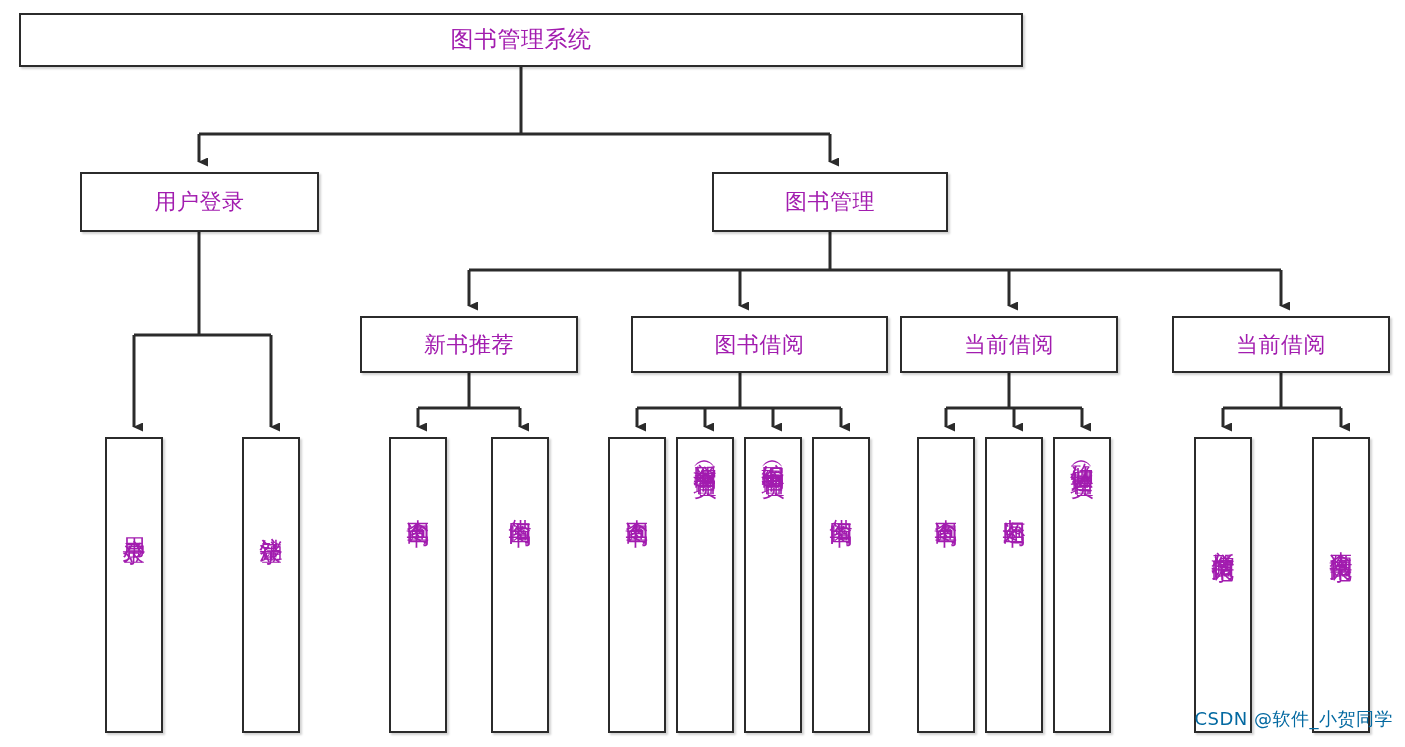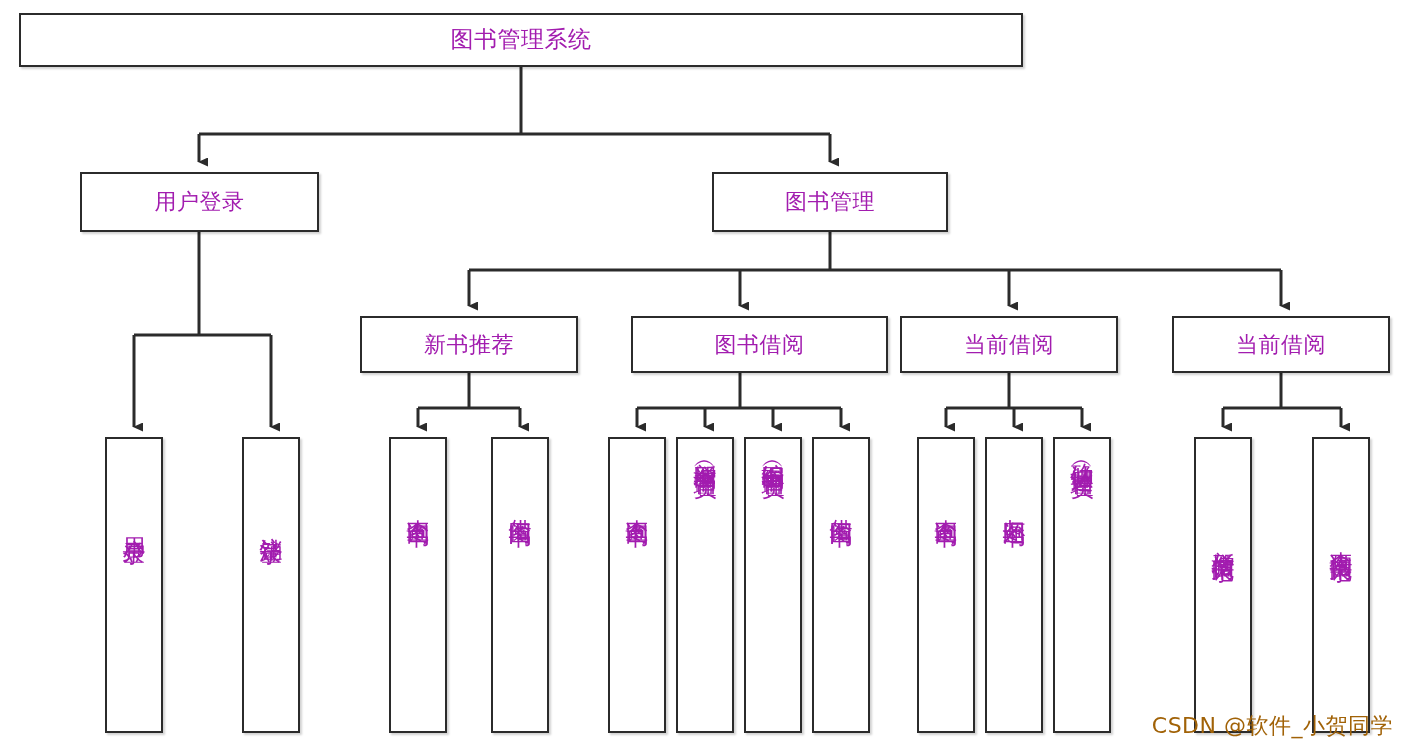--- a/index.html
+++ b/index.html
@@ -69,23 +69,23 @@
   }
   .node.vert.mid2 .label {
     padding-top: 56px;
   }
   .node.vert.mid3 .label {
     padding-top: 88px;
   }
   #watermark {
     position: absolute;
     right: 12px;
-    bottom: 6px;
-    font-size: 22px;
-    color: #a16207;
+    bottom: 16px;
+    font-size: 18px;
+    color: #0369a1;
     letter-spacing: 0.5px;
     white-space: nowrap;
     user-select: none;
   }
 </style>
 </head>
 <body>
 
 <div id="diagram-root">
 

